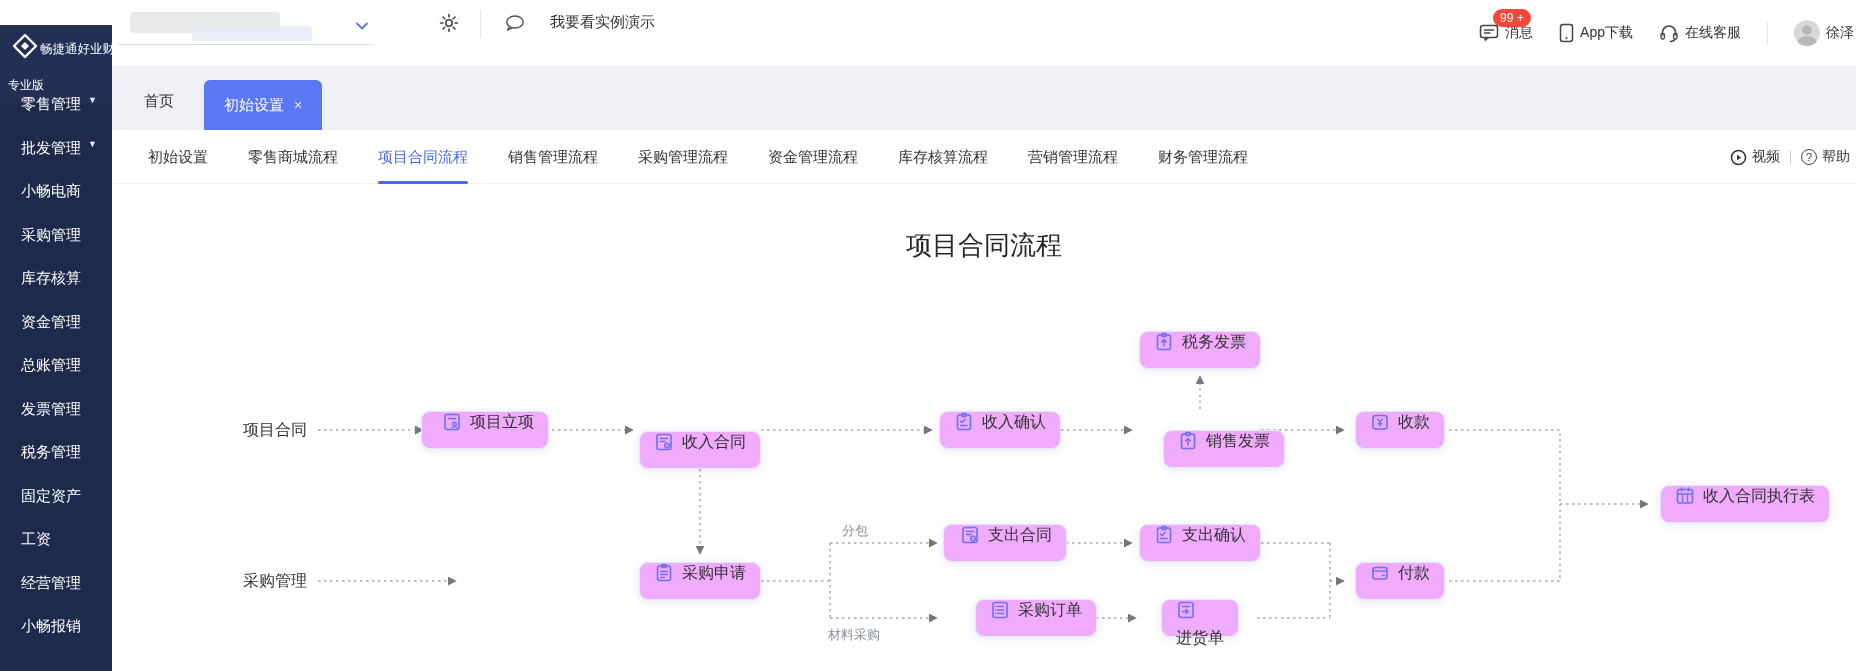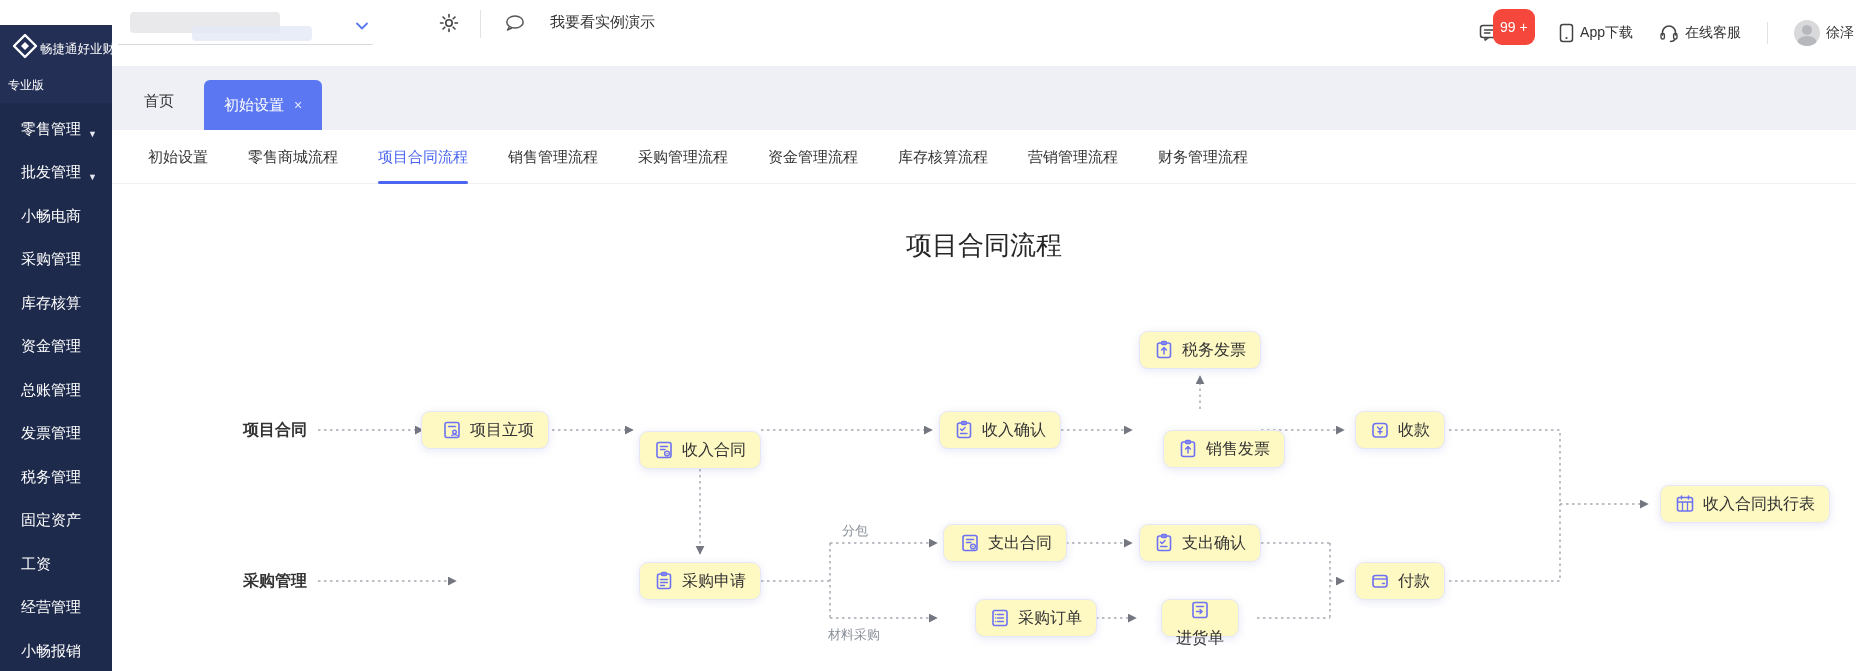--- a/index.html
+++ b/index.html
@@ -9,35 +9,35 @@
   
   .top-hairline { position:absolute; left:0; top:25px; width:1856px; height:1px; background:#ededf0; }
 
   
   .logo-block { position:absolute; left:0; top:25px; width:112px; height:78px; background:#232f55; z-index:5; }
   .logo-mark { position:absolute; left:12px; top:8px; }
   .logo-title { position:absolute; left:40px; top:16px; width:75px; font-size:12.5px; color:#fff; white-space:nowrap; overflow:hidden; }
   .logo-sub { position:absolute; left:8px; top:52px; font-size:12px; color:#fff; }
   .sidebar { position:absolute; left:0; top:103px; width:112px; height:568px; background:#1e2a4c; z-index:5; padding-top:0; }
   .side-items { position:absolute; left:0; top:-8px; width:112px; display:flex; flex-direction:column; }
-  .side-item { height:43.5px; display:flex; align-items:flex-end; padding-left:21px; color:#ffffff; font-size:15px; cursor:pointer; white-space:nowrap; }
+  .side-item { height:43.5px; display:flex; align-items:flex-start; padding-left:21px; color:#ffffff; font-size:15px; cursor:pointer; white-space:nowrap; }
   .side-item .caret { font-size:9px; margin-left:7px; color:#e8eaf2; }
 
   
   .header { position:absolute; left:112px; top:0; width:1744px; height:66px; background:#fff; z-index:4; }
   .blur-blob1 { position:absolute; left:18px; top:12px; width:150px; height:21px; background:#e9e9ec; border-radius:4px; }
   .blur-blob2 { position:absolute; left:80px; top:26px; width:120px; height:15px; background:#e2e9f6; border-radius:4px; opacity:.8; }
   .select-underline { position:absolute; left:6px; top:44px; width:255px; height:1px; background:#d9dade; }
   .chevron-down { position:absolute; left:242px; top:18px; }
   .gear-icon { position:absolute; left:326px; top:12px; cursor:pointer; }
   .hdr-div1 { position:absolute; left:368px; top:10px; width:1px; height:28px; background:#e3e3e6; }
   .demo-link { position:absolute; left:392px; top:13px; display:flex; align-items:center; gap:24px; font-size:15px; color:#333; cursor:pointer; }
   .hdr-right { position:absolute; right:0; top:0; height:66px; display:flex; align-items:center; gap:26px; padding-right:0; }
   .hdr-item { display:flex; align-items:center; gap:6px; font-size:14px; color:#333; cursor:pointer; position:relative; }
-  .badge { position:absolute; top:-15px; left:14px; background:#f5473c; color:#fff; font-size:14px; line-height:1; padding:11px 7px; border-radius:9px; white-space:nowrap; }
+  .badge { position:absolute; top:-15px; left:14px; background:#f5473c; color:#fff; font-size:12px; line-height:1; padding:3px 7px; border-radius:9px; white-space:nowrap; }
   .hdr-div2 { width:1px; height:22px; background:#e3e3e6; }
   .avatar { width:26px; height:26px; border-radius:50%; background:#d9d9dc; position:relative; overflow:hidden; }
   .avatar::before { content:""; position:absolute; left:8px; top:5px; width:10px; height:10px; border-radius:50%; background:#b6b8bd; }
   .avatar::after { content:""; position:absolute; left:3px; top:16px; width:20px; height:14px; border-radius:50%; background:#b6b8bd; }
   .username { font-size:14px; color:#333; white-space:nowrap; width:30px; overflow:hidden; }
 
   
   .tabstrip { position:absolute; left:112px; top:66px; width:1744px; height:64px; background:#eef0f5; z-index:3; }
   .wtab-home { position:absolute; left:10px; top:14px; height:42px; display:flex; align-items:center; padding:0 22px; font-size:15px; color:#333; cursor:pointer; }
   .wtab-active { position:absolute; left:92px; top:14px; height:50px; display:flex; align-items:center; gap:10px; padding:0 20px; font-size:15px; color:#fff; background:#5b77f2; border-radius:6px 6px 0 0; cursor:pointer; }
@@ -50,22 +50,22 @@
   .navtab.active { color:#4b66f0; }
   .navtab.active::after { content:""; position:absolute; left:0; right:0; bottom:0; height:3px; background:#4b66f0; border-radius:2px; }
   .nav-right { position:absolute; right:6px; top:0; height:54px; display:flex; align-items:center; gap:10px; font-size:14px; color:#333; }
   .nav-right .vdiv { width:1px; height:14px; background:#ccc; }
   .nav-right .grp { display:flex; align-items:center; gap:5px; cursor:pointer; }
   .help-circle { width:16px; height:16px; border:1.4px solid #444; border-radius:50%; font-size:11px; display:flex; align-items:center; justify-content:center; color:#444; }
 
   
   .flow-title { position:absolute; left:112px; top:228px; width:1744px; text-align:center; font-size:26px; font-weight:500; color:#262626; z-index:2; }
   .connectors { position:absolute; left:0; top:0; z-index:1; pointer-events:none; }
-  .node { position:absolute; transform:translate(-50%,-50%); height:38px; display:inline-flex; align-items:center; gap:8px; padding:0 14px; background:#fef9c3; border:1px solid #e5e8f4; border-radius:9px; box-shadow:0 2px 8px rgba(108,113,196,.16); font-size:16px; color:#333; white-space:nowrap; cursor:pointer; z-index:2; }
-  .row-label { position:absolute; transform:translate(0,-50%); font-size:16px; font-weight:700; color:#333; z-index:2; white-space:nowrap; }
+  .node { position:absolute; transform:translate(-50%,-50%); height:38px; display:inline-flex; align-items:flex-start; gap:8px; padding:0 14px; background:#f0abfc; border:1px solid #e5e8f4; border-radius:9px; box-shadow:0 2px 8px rgba(108,113,196,.16); font-size:16px; color:#333; white-space:nowrap; cursor:pointer; z-index:2; }
+  .row-label { position:absolute; transform:translate(0,-50%); font-size:16px; font-weight:400; color:#333; z-index:2; white-space:nowrap; }
   .branch-label { position:absolute; font-size:13px; color:#8a8f99; z-index:2; white-space:nowrap; }
   .nicon { display:inline-flex; }
 </style>
 </head>
 <body>
 
 <div class="top-hairline"></div>
 
 <div class="logo-block">
   <span class="logo-mark">
@@ -203,20 +203,36 @@
   <div class="navtabs">
     <div class="navtab">初始设置</div>
     <div class="navtab">零售商城流程</div>
     <div class="navtab active">项目合同流程</div>
     <div class="navtab">销售管理流程</div>
     <div class="navtab">采购管理流程</div>
     <div class="navtab">资金管理流程</div>
     <div class="navtab">库存核算流程</div>
     <div class="navtab">营销管理流程</div>
     <div class="navtab">财务管理流程</div>
+  </div>
+  <div class="nav-right">
+    <div class="grp">
+      <span class="nicon">
+        <svg width="17" height="17" viewBox="0 0 17 17" fill="none">
+          <circle cx="8.5" cy="8.5" r="7" stroke="#333" stroke-width="1.5"></circle>
+          <path d="M7 5.8 L11.2 8.5 L7 11.2 Z" fill="#333"></path>
+        </svg>
+      </span>
+      <span>视频</span>
+    </div>
+    <div class="vdiv"></div>
+    <div class="grp">
+      <span class="help-circle">?</span>
+      <span>帮助</span>
+    </div>
   </div>
 </div>
 
 <div class="flow-title">项目合同流程</div>
 
 <svg class="connectors" width="1856" height="671">
   <defs>
     <marker id="arr" markerWidth="7" markerHeight="7" refX="5.5" refY="3" orient="auto">
       <path d="M0,0 L6,3 L0,6 Z" fill="#74777f"></path>
     </marker>

